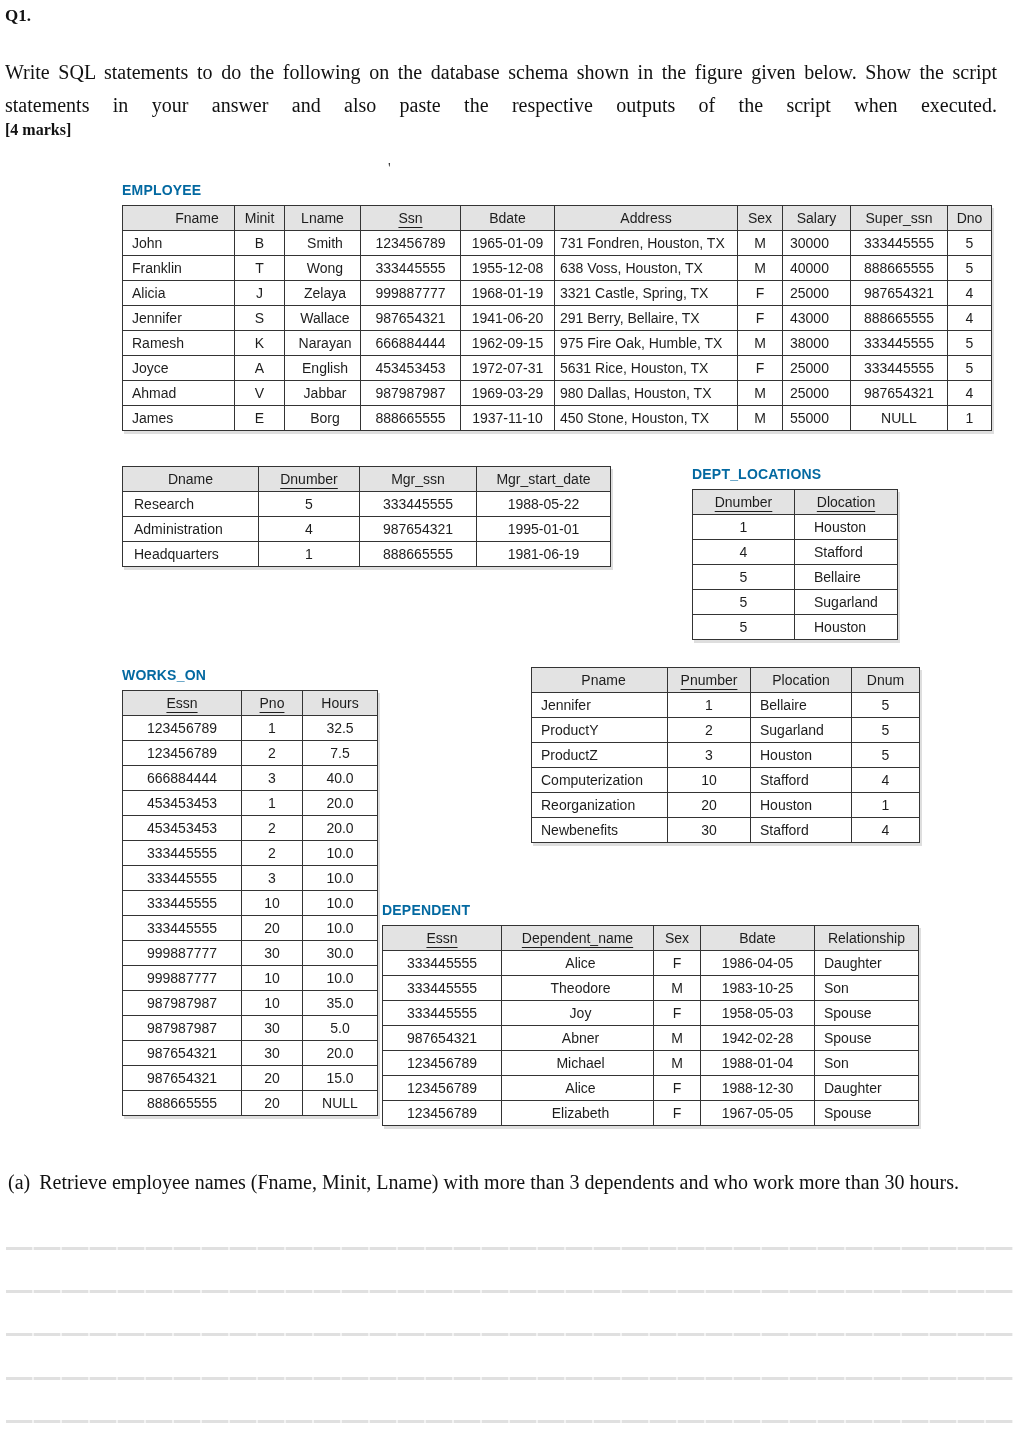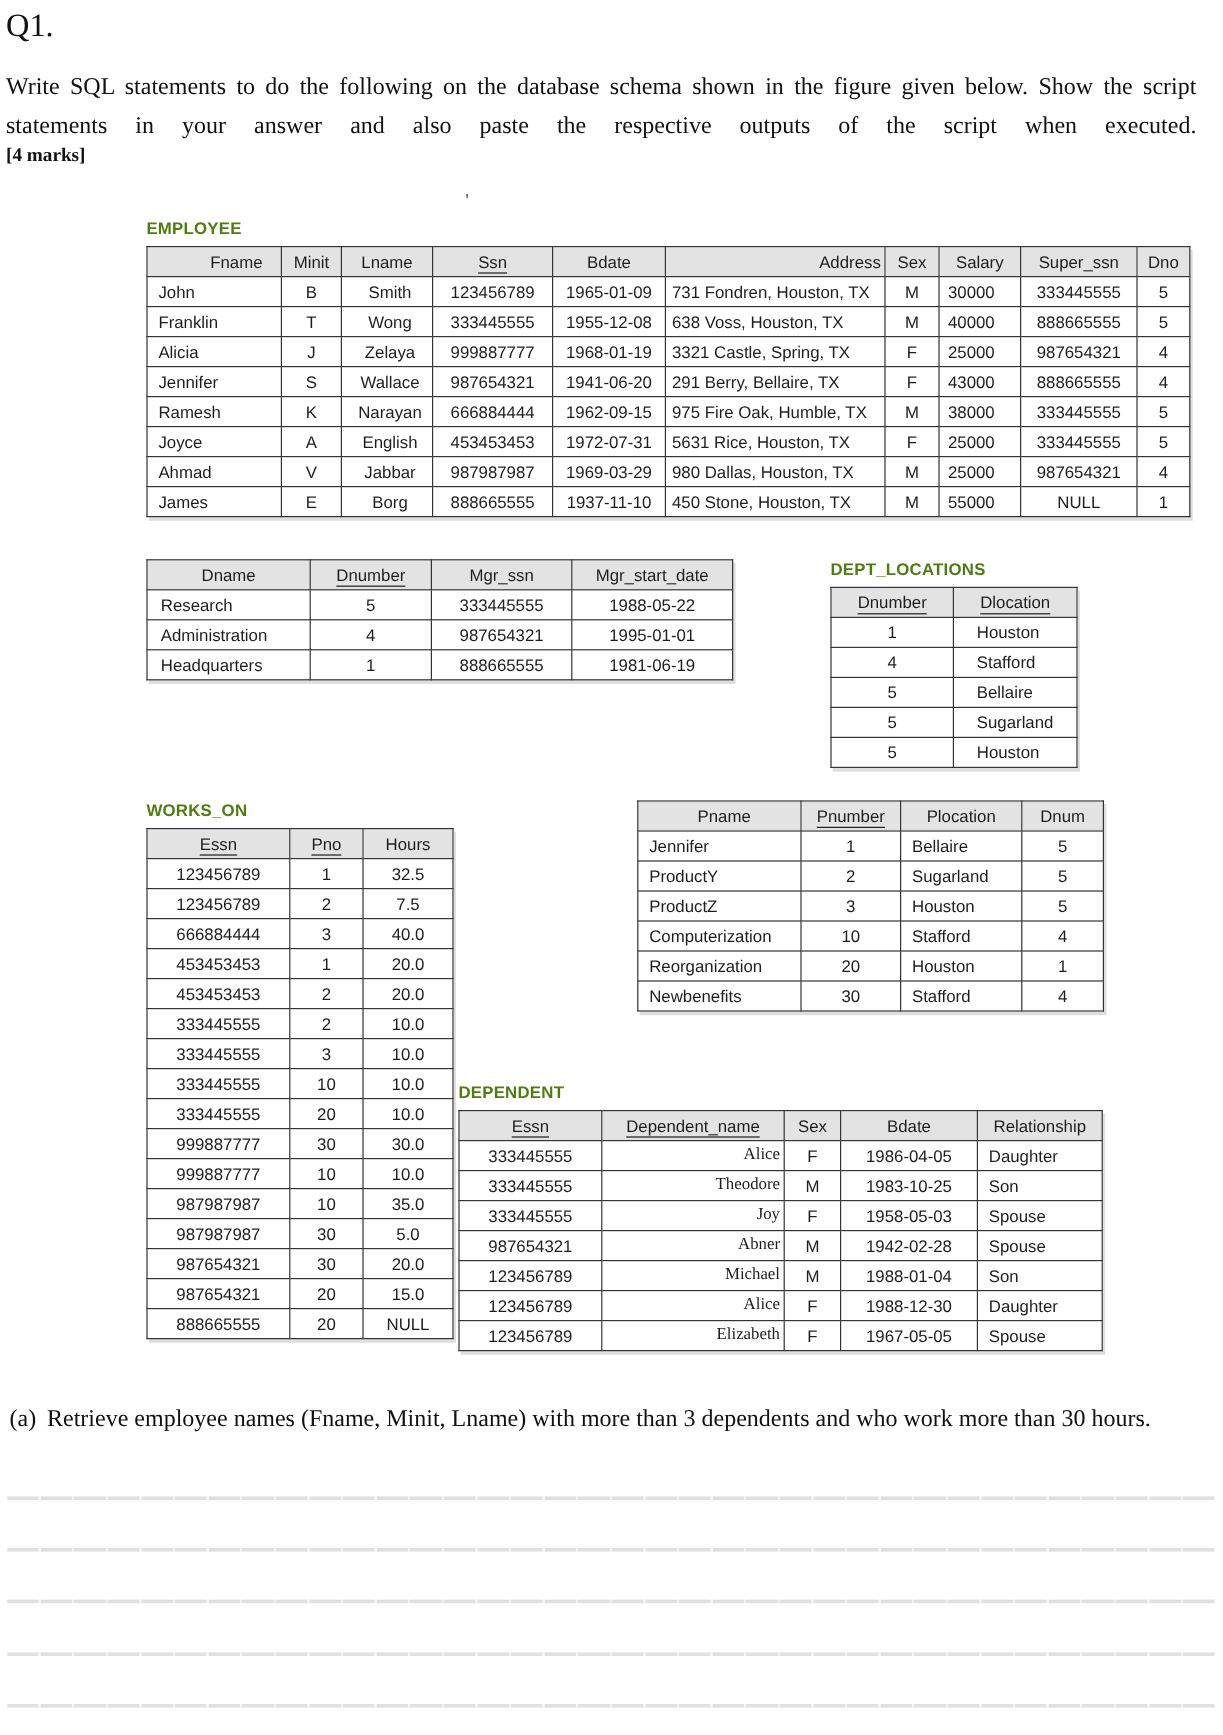--- a/index.html
+++ b/index.html
@@ -1,30 +1,30 @@
 <!DOCTYPE html>
 <html><head>
 <meta charset="utf-8">
 <style>
   html, body { margin: 0; padding: 0; background: #ffffff; }
   body { width: 1019px; height: 1446px; position: relative; overflow: hidden;
          font-family: "Liberation Serif", serif; color: #111; }
   .page { position: relative; width: 1019px; height: 1446px; }
 
   
-  #q-number { position: absolute; left: 5px; top: 6px; font-weight: normal; font-size: 27px; }
+  #q-number { position: absolute; left: 5px; top: 6px; font-weight: bold; font-size: 17px; }
   #q-intro  { position: absolute; left: 5px; top: 56px; width: 992px; margin: 0;
               font-size: 20px; line-height: 33px; text-align: justify; text-align-last: justify; }
   #q-marks  { position: absolute; left: 5px; top: 121px; font-weight: bold; font-size: 16px; }
   #stray-mark { position: absolute; left: 388px; top: 160px; font-size: 15px; color: #333; }
 
   
   .tbl { position: absolute; }
   .tbl-title { font-family: "Liberation Sans", sans-serif; font-weight: bold;
-               font-size: 14px; color: #4d7c0f; letter-spacing: .2px; margin-bottom: 7px; }
+               font-size: 14px; color: #0369a1; letter-spacing: .2px; margin-bottom: 7px; }
   .tbl table { border-collapse: collapse; table-layout: fixed;
                box-shadow: 2px 3px 0 rgba(0,0,0,0.13);
                font-family: "Liberation Sans", sans-serif; font-size: 14px; color: #1d1d1d; }
   .tbl th, .tbl td { border: 1.7px solid #343434; height: 24px; padding: 0 3px;
                      text-align: center; font-weight: normal; white-space: nowrap;
                      overflow: hidden; }
   .tbl th { background: #e3e3e3; }
   .tbl th.key { text-decoration: underline; text-underline-offset: 4px; text-decoration-thickness: 1.4px; }
 
   
@@ -37,21 +37,21 @@
 
   
   #tbl-employee table { width: 762px; }
   #tbl-employee th:nth-child(1), #tbl-employee td:nth-child(1) { width: 68px; padding-left: 40px; }
   #tbl-employee td:nth-child(1) { text-align: left; padding-left: 9px; }
   #tbl-employee th:nth-child(2), #tbl-employee td:nth-child(2) { width: 43px; }
   #tbl-employee th:nth-child(3), #tbl-employee td:nth-child(3) { width: 69px; }
   #tbl-employee td:nth-child(3) { text-align: center; padding-left: 8px; }
   #tbl-employee th:nth-child(4), #tbl-employee td:nth-child(4) { width: 93px; }
   #tbl-employee th:nth-child(5), #tbl-employee td:nth-child(5) { width: 87px; }
-  #tbl-employee th:nth-child(6), #tbl-employee td:nth-child(6) { width: 176px; text-align: right; }
+  #tbl-employee th:nth-child(6), #tbl-employee td:nth-child(6) { width: 176px; }
   #tbl-employee td:nth-child(6) { text-align: left; padding-left: 5px; }
   #tbl-employee th:nth-child(7), #tbl-employee td:nth-child(7) { width: 38px; }
   #tbl-employee th:nth-child(8), #tbl-employee td:nth-child(8) { width: 61px; }
   #tbl-employee td:nth-child(8) { text-align: left; padding-left: 7px; }
   #tbl-employee th:nth-child(9), #tbl-employee td:nth-child(9) { width: 90px; }
   #tbl-employee th:nth-child(10), #tbl-employee td:nth-child(10){ width: 37px; }
 
   
   #tbl-department table { width: 460px; }
   #tbl-department th:nth-child(1), #tbl-department td:nth-child(1) { width: 129px; }
@@ -78,21 +78,21 @@
   #tbl-project td:nth-child(1) { text-align: left; padding-left: 9px; }
   #tbl-project th:nth-child(2), #tbl-project td:nth-child(2) { width: 76px; }
   #tbl-project th:nth-child(3), #tbl-project td:nth-child(3) { width: 94px; }
   #tbl-project td:nth-child(3) { text-align: left; padding-left: 9px; }
   #tbl-project th:nth-child(4), #tbl-project td:nth-child(4) { width: 61px; }
 
   
   #tbl-dependent table { width: 501px; }
   #tbl-dependent th:nth-child(1), #tbl-dependent td:nth-child(1) { width: 112px; }
   #tbl-dependent th:nth-child(2), #tbl-dependent td:nth-child(2) { width: 145px; }
-  #tbl-dependent td:nth-child(2) { text-align: right; padding-left: 9px; font-family: Liberation Serif, serif; }
+  #tbl-dependent td:nth-child(2) { text-align: center; padding-left: 9px; }
   #tbl-dependent th:nth-child(3), #tbl-dependent td:nth-child(3) { width: 40px; }
   #tbl-dependent th:nth-child(4), #tbl-dependent td:nth-child(4) { width: 107px; }
   #tbl-dependent th:nth-child(5), #tbl-dependent td:nth-child(5) { width: 97px; }
   #tbl-dependent td:nth-child(5) { text-align: left; padding-left: 9px; }
 
   
   #part-a { position: absolute; left: 8px; top: 1165px; width: 990px; margin: 0;
             font-size: 20px; line-height: 34px; text-align: justify;
             padding-left: 37px; text-indent: -37px; }
   #part-a .a-label { margin-right: 9px; }

